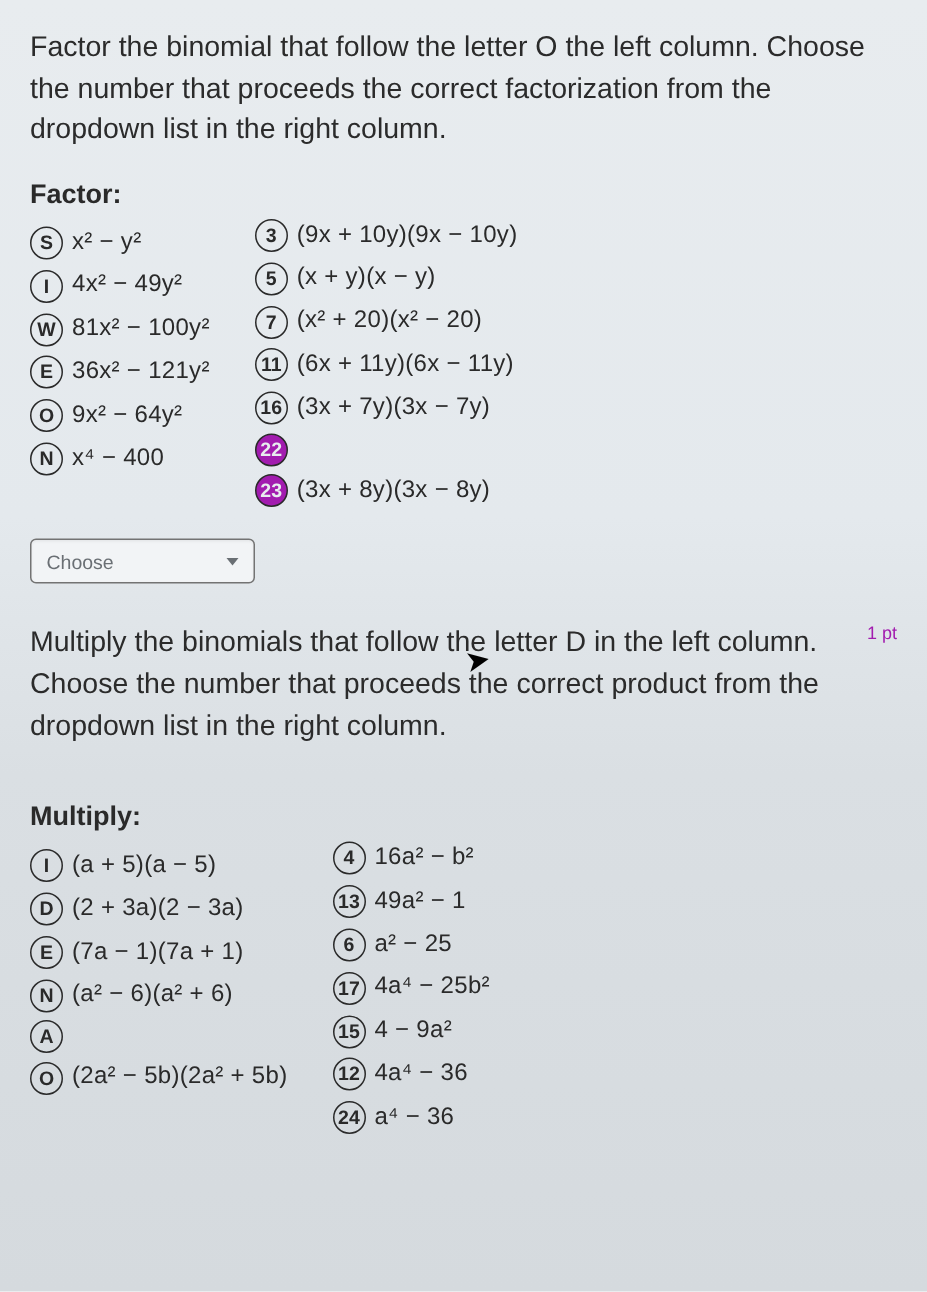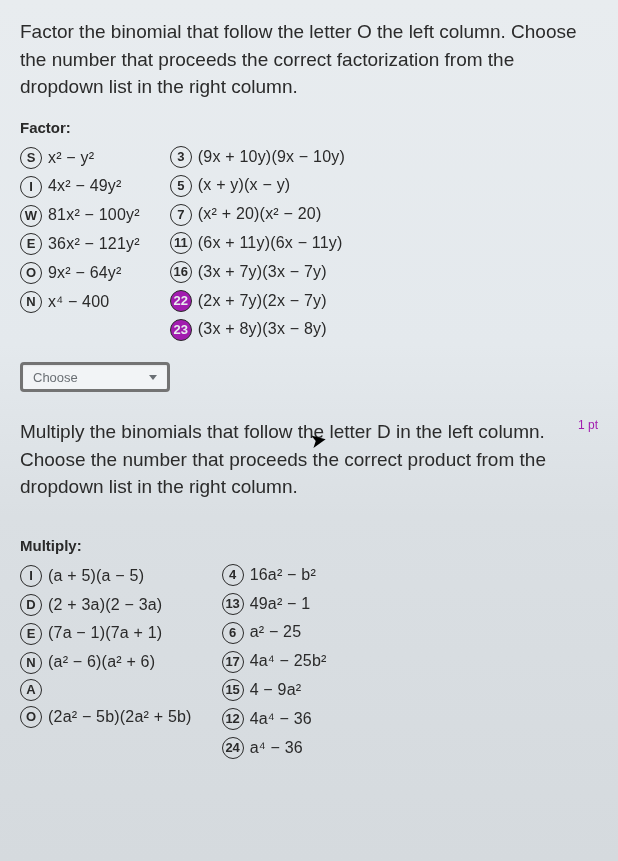--- a/index.html
+++ b/index.html
@@ -12,21 +12,21 @@
     position: relative;
     overflow: hidden;
   }
   .instr {
     font-size: 19px;
     line-height: 1.45;
     color: #2b2b2b;
     margin-bottom: 18px;
   }
   .section-label {
-    font-size: 15px;
+    font-size: 18px;
     font-weight: bold;
     margin-bottom: 6px;
   }
   .columns {
     display: flex;
     gap: 30px;
     margin-bottom: 14px;
   }
   .col { display: flex; flex-direction: column; gap: 4px; }
   .row { display: flex; align-items: center; gap: 6px; font-size: 16px; line-height: 1.55; white-space: nowrap; }
@@ -47,21 +47,21 @@
     color: #e8ecef;
   }
   .expr { letter-spacing: 0.2px; }
   .dropdown {
     display: inline-flex;
     align-items: center;
     justify-content: space-between;
     width: 150px;
     height: 30px;
     background: #f2f4f6;
-    border: 3px solid #737373;
+    border: 1px solid #737373;
     border-radius: 4px;
     padding: 0 10px;
     color: #6a6f74;
     font-size: 13px;
     margin-top: 6px;
     box-shadow: inset 0 1px 2px rgba(0,0,0,0.06);
     cursor: pointer;
   }
   .caret {
     width: 0; height: 0;
@@ -144,21 +144,20 @@
     <div class="row">
       <span class="circ">11</span>
       <span class="expr">(6x + 11y)(6x − 11y)</span>
     </div>
     <div class="row">
       <span class="circ">16</span>
       <span class="expr">(3x + 7y)(3x − 7y)</span>
     </div>
     <div class="row">
       <span class="circ filled">22</span>
-      <span class="expr">(2x + 7y)(2x − 7y)</span>
     </div>
     <div class="row">
       <span class="circ filled">23</span>
       <span class="expr">(3x + 8y)(3x − 8y)</span>
     </div>
   </div>
 </div>
 
 <div class="dropdown">
   <span>Choose</span>

